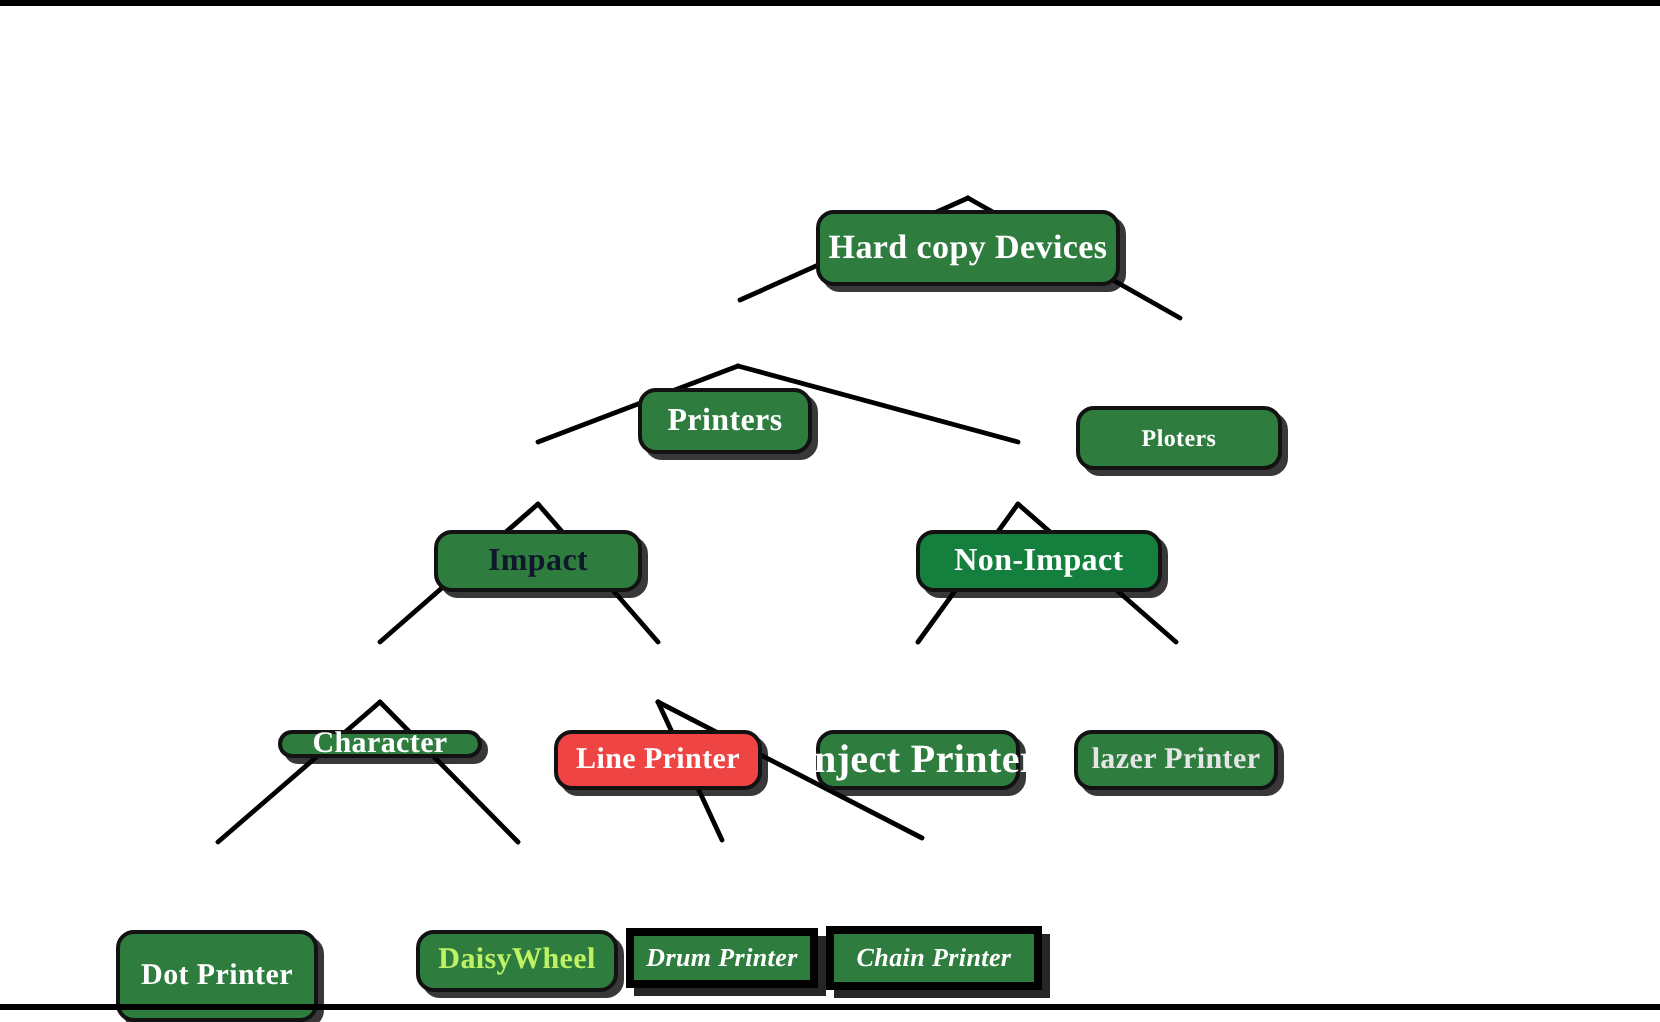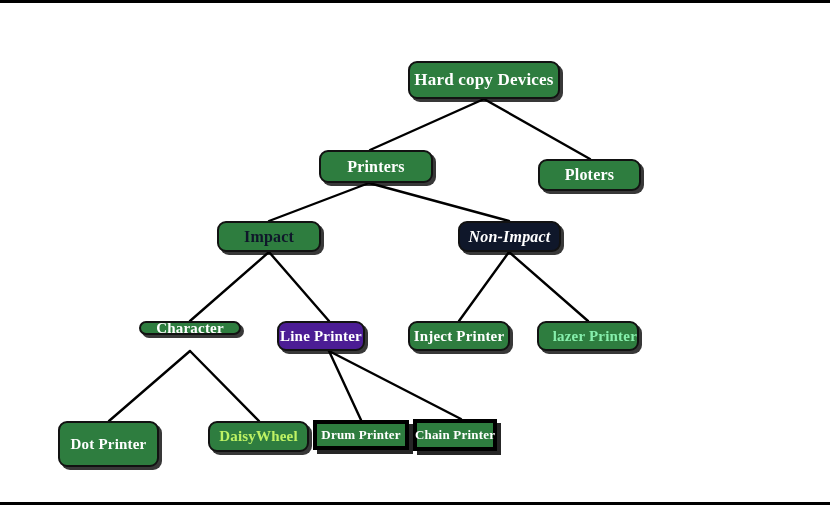--- a/index.html
+++ b/index.html
@@ -40,30 +40,32 @@
     position: absolute;
     box-sizing: border-box;
     background: #2e7d3f;
     color: #ffffff;
     font-weight: bold;
     display: flex;
     align-items: center;
     justify-content: center;
     white-space: nowrap;
     letter-spacing: 0.2px;
+    margin-top: 44px;
   }
   .node.rounded {
     border: 2px solid #121212;
     border-radius: 9px;
     box-shadow: 3px 3px 0 rgba(0,0,0,0.78);
   }
   .node.square {
     border: 4px solid #000000;
     border-radius: 0;
     box-shadow: 4px 4px 0 rgba(0,0,0,0.85);
+    font-style: italic;
   }
 </style>
 </head>
 <body>
 
 <div id="canvas">
 
   <div class="rule rule-top"></div>
 
   <svg id="edges" viewBox="0 0 830 511">
@@ -78,53 +80,53 @@
       <line x1="190" y1="351" x2="109" y2="421" stroke="#000000" stroke-width="2.4" stroke-linecap="round"></line>
       <line x1="190" y1="351" x2="259" y2="421" stroke="#000000" stroke-width="2.4" stroke-linecap="round"></line>
       <line x1="329" y1="351" x2="361" y2="420" stroke="#000000" stroke-width="2.4" stroke-linecap="round"></line>
       <line x1="329" y1="351" x2="461" y2="419" stroke="#000000" stroke-width="2.4" stroke-linecap="round"></line>
     </svg>
 
   <div id="nodes">
       <div class="node rounded" style="left: 408px; top: 61px; width: 152px; height: 38px; font-size: 17px; background: rgb(46, 125, 63); color: rgb(255, 255, 255);">
         <span>Hard copy Devices</span>
       </div>
-      <div class="node rounded" style="left: 319px; top: 150px; width: 114px; height: 33px; font-size: 16px; background: rgb(46, 125, 63); color: rgb(255, 255, 255);">
+      <div class="node rounded" style="left: 319px; top: 150px; width: 87px; height: 33px; font-size: 16px; background: rgb(46, 125, 63); color: rgb(255, 255, 255);">
         <span>Printers</span>
       </div>
-      <div class="node rounded" style="left: 538px; top: 159px; width: 103px; height: 32px; font-size: 16px; background: rgb(46, 125, 63); color: rgb(255, 255, 255);">
+      <div class="node rounded" style="left: 538px; top: 159px; width: 103px; height: 32px; font-size: 12px; background: rgb(46, 125, 63); color: rgb(255, 255, 255);">
         <span>Ploters</span>
       </div>
       <div class="node rounded" style="left: 217px; top: 221px; width: 104px; height: 31px; font-size: 16px; background: rgb(46, 125, 63); color: #0f172a;">
         <span>Impact</span>
       </div>
-      <div class="node rounded" style="left: 458px; top: 221px; width: 103px; height: 31px; font-size: 16px; background: #0f172a; color: rgb(255, 255, 255); font-style: italic;">
+      <div class="node rounded" style="left: 458px; top: 221px; width: 123px; height: 31px; font-size: 16px; background: #15803d; color: rgb(255, 255, 255);">
         <span>Non-Impact</span>
       </div>
       <div class="node rounded" style="left: 139px; top: 321px; width: 102px; height: 14px; font-size: 15px; background: rgb(46, 125, 63); color: rgb(255, 255, 255);">
         <span>Character</span>
       </div>
-      <div class="node rounded" style="left: 277px; top: 321px; width: 88px; height: 30px; font-size: 15px; background: #4c1d95; color: rgb(255, 255, 255);">
+      <div class="node rounded" style="left: 277px; top: 321px; width: 104px; height: 30px; font-size: 15px; background: #ef4444; color: rgb(255, 255, 255);">
         <span>Line Printer</span>
       </div>
-      <div class="node rounded" style="left: 408px; top: 321px; width: 102px; height: 30px; font-size: 15px; background: rgb(46, 125, 63); color: rgb(255, 255, 255);">
+      <div class="node rounded" style="left: 408px; top: 321px; width: 102px; height: 30px; font-size: 20px; background: rgb(46, 125, 63); color: rgb(255, 255, 255);">
         <span>Inject Printer</span>
       </div>
-      <div class="node rounded" style="left: 537px; top: 321px; width: 102px; height: 30px; font-size: 15px; background: rgb(46, 125, 63); color: #86efac; justify-content: flex-end;">
+      <div class="node rounded" style="left: 537px; top: 321px; width: 102px; height: 30px; font-size: 15px; background: rgb(46, 125, 63); color: #e5e5e5;">
         <span>lazer Printer</span>
       </div>
       <div class="node rounded" style="left: 58px; top: 421px; width: 101px; height: 46px; font-size: 15px; background: rgb(46, 125, 63); color: rgb(255, 255, 255);">
         <span>Dot Printer</span>
       </div>
       <div class="node rounded" style="left: 208px; top: 421px; width: 101px; height: 31px; font-size: 15px; background: rgb(46, 125, 63); color: #bef264;">
         <span>DaisyWheel</span>
       </div>
       <div class="node square" style="left: 313px; top: 420px; width: 96px; height: 30px; font-size: 13px; background: rgb(46, 125, 63); color: rgb(255, 255, 255);">
         <span>Drum Printer</span>
       </div>
-      <div class="node square" style="left: 413px; top: 419px; width: 84px; height: 32px; font-size: 13px; background: rgb(46, 125, 63); color: rgb(255, 255, 255);">
+      <div class="node square" style="left: 413px; top: 419px; width: 108px; height: 32px; font-size: 13px; background: rgb(46, 125, 63); color: rgb(255, 255, 255);">
         <span>Chain Printer</span>
       </div>
     </div>
 
   <div class="rule rule-bottom"></div>
 
 </div>
 
 </body></html>

